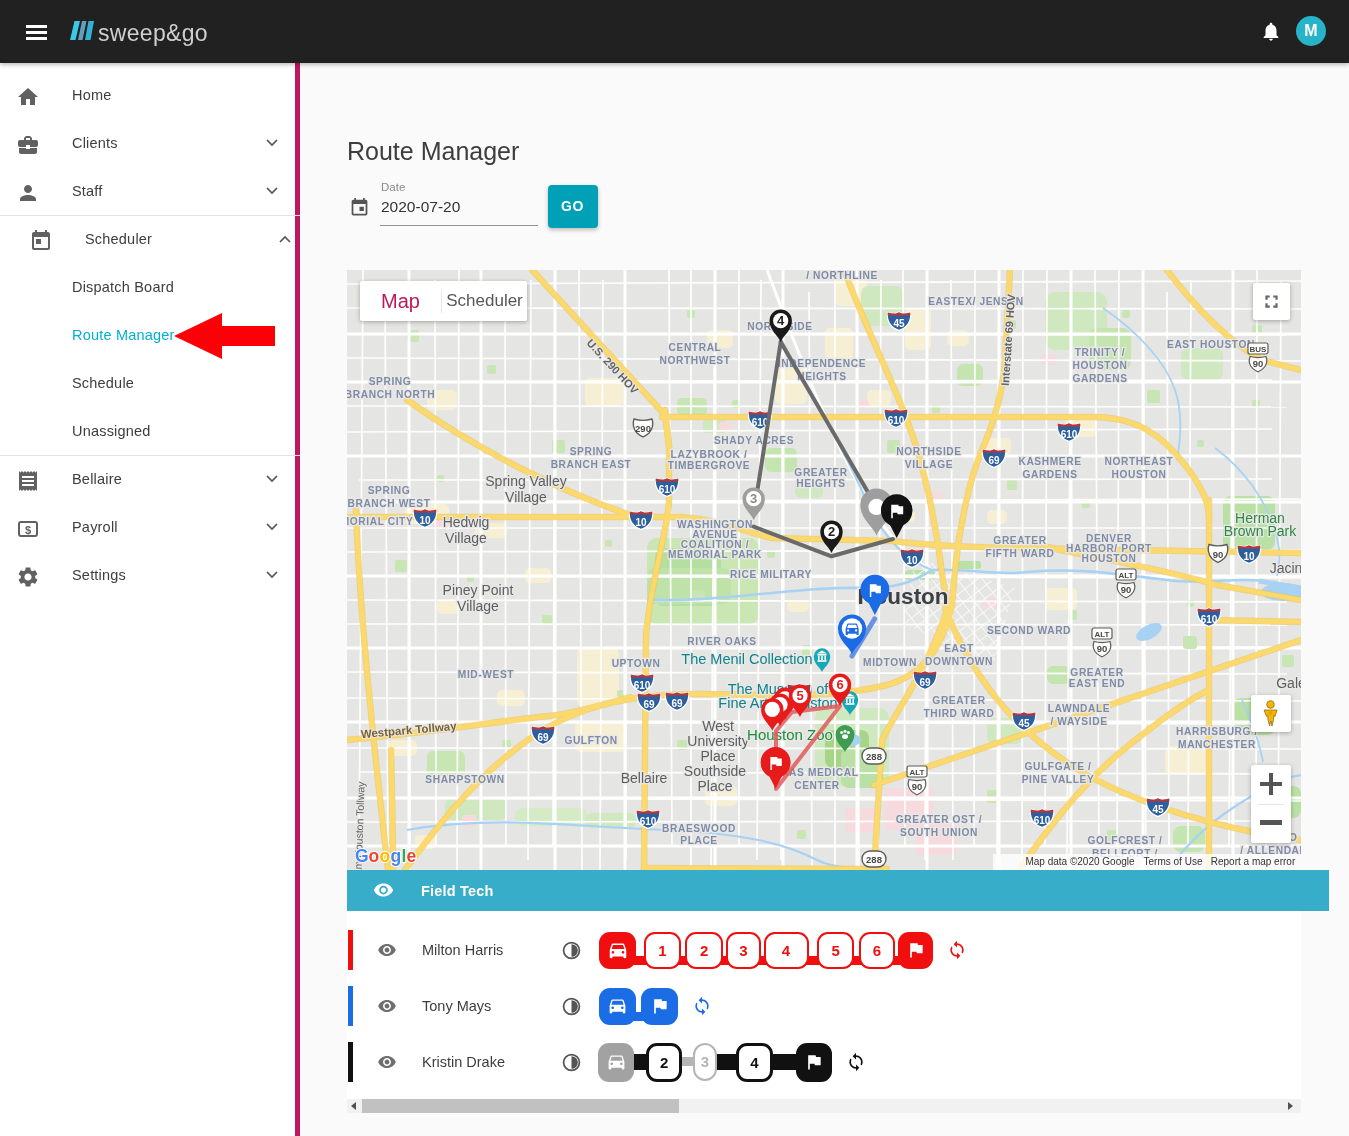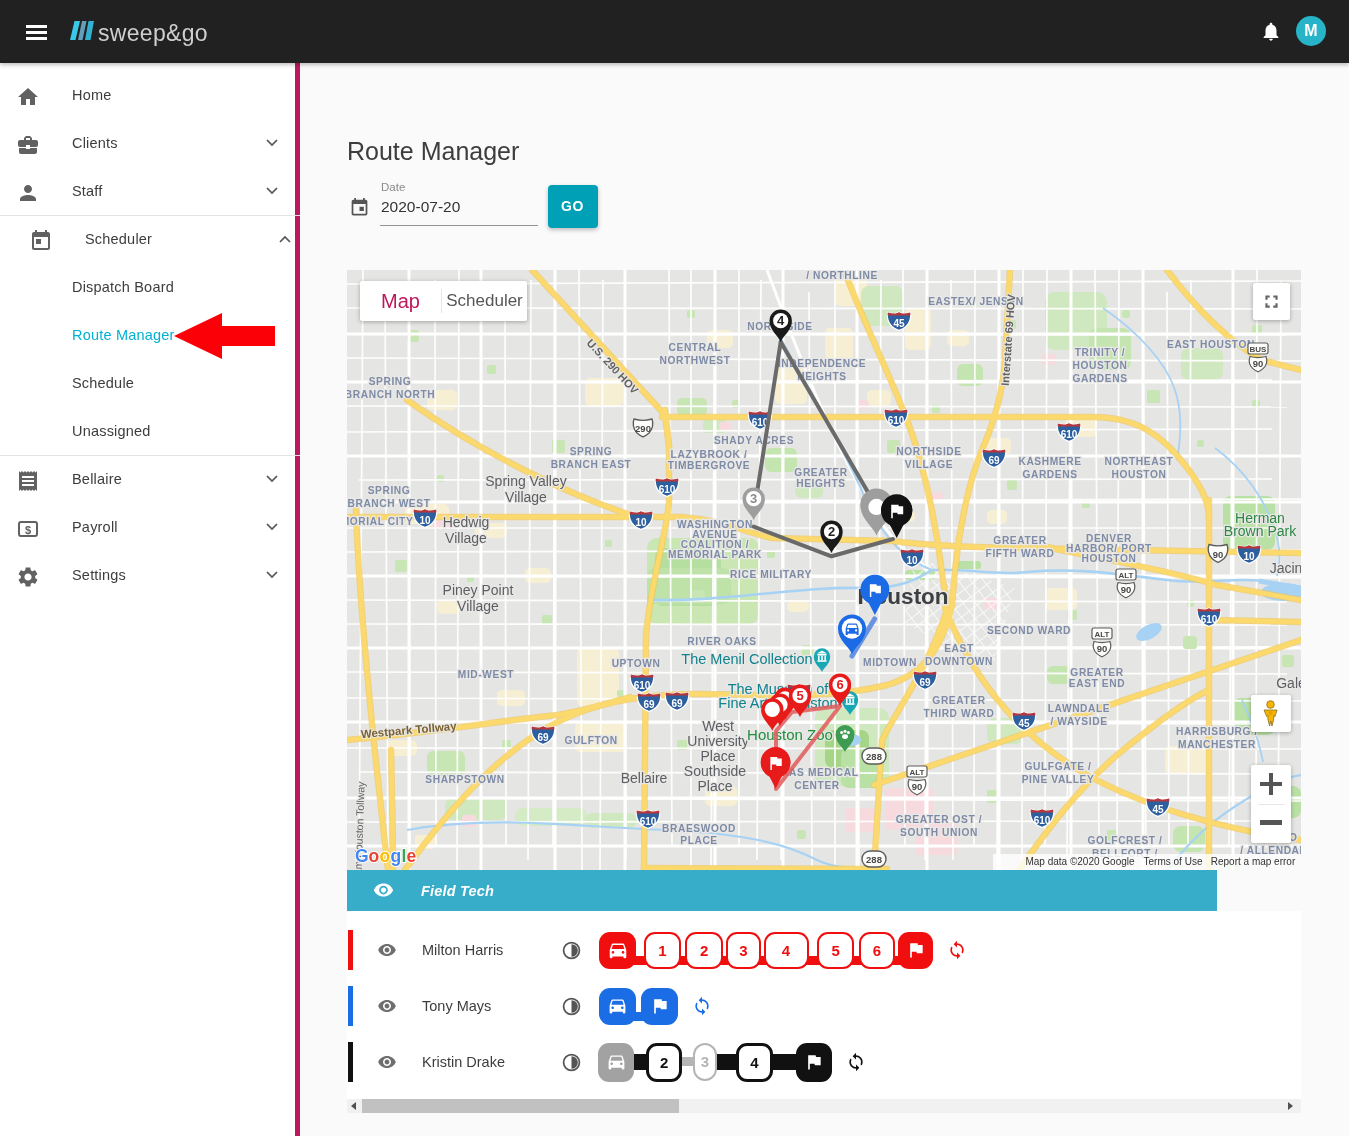--- a/index.html
+++ b/index.html
@@ -19,21 +19,21 @@
 .sdiv { position:absolute; left:0; width:300px; border-top:1px solid #e3e3e3; }
 
 #main { position:absolute; left:301px; top:63px; width:1048px; height:1073px; background:#fafafa; }
 h1.rm { position:absolute; left:46px; top:74px; font-size:25px; font-weight:400; color:#3d3d3d; }
 .datelabel { position:absolute; left:80px; top:118px; font-size:11.5px; color:#8a8a8a; }
 .dateval { position:absolute; left:80px; top:135px; font-size:15.5px; color:#333; }
 .dateline { position:absolute; left:79px; top:162px; width:158px; border-top:1px solid #949494; }
 #gobtn { position:absolute; left:246.5px; top:121.5px; width:50px; height:43px; background:#00a0b6; border-radius:4px; color:#fff; font-size:14px; font-weight:bold; text-align:center; line-height:43px; box-shadow:0 2px 4px rgba(0,0,0,.25); letter-spacing:.5px; }
 #mapwrap { position:absolute; left:46px; top:207px; width:1035px; height:600px; }
 
-#ftbar { position:absolute; left:46px; top:807px; width:870px; height:41px; background:#38adc9;font-style:italic; }
+#ftbar { position:absolute; left:46px; top:807px; width:982px; height:41px; background:#38adc9; }
 #ftbar span { position:absolute; left:74px; top:13px; color:#fff; font-weight:bold; font-size:14.5px; letter-spacing:.2px; }
 #rows { position:absolute; left:46px; top:848px; width:954px; height:187.5px; background:#fff; }
 .colorbar { position:absolute; left:0.5px; width:5px; height:40px; }
 .rowname { position:absolute; left:75px; font-size:14.5px; color:#3d3d3d; }
 .badge { position:absolute; height:37px; border-radius:11px; }
 .badge.num { background:#fff; font-weight:bold; font-size:15px; text-align:center; line-height:33px; }
 .conn { position:absolute; }
 
 #sbar { position:absolute; left:46px; top:1035.5px; width:954px; height:14px; background:#f1f1f1; }
 #sthumb { position:absolute; left:15px; top:0; width:317px; height:14px; background:#c1c1c1; }

